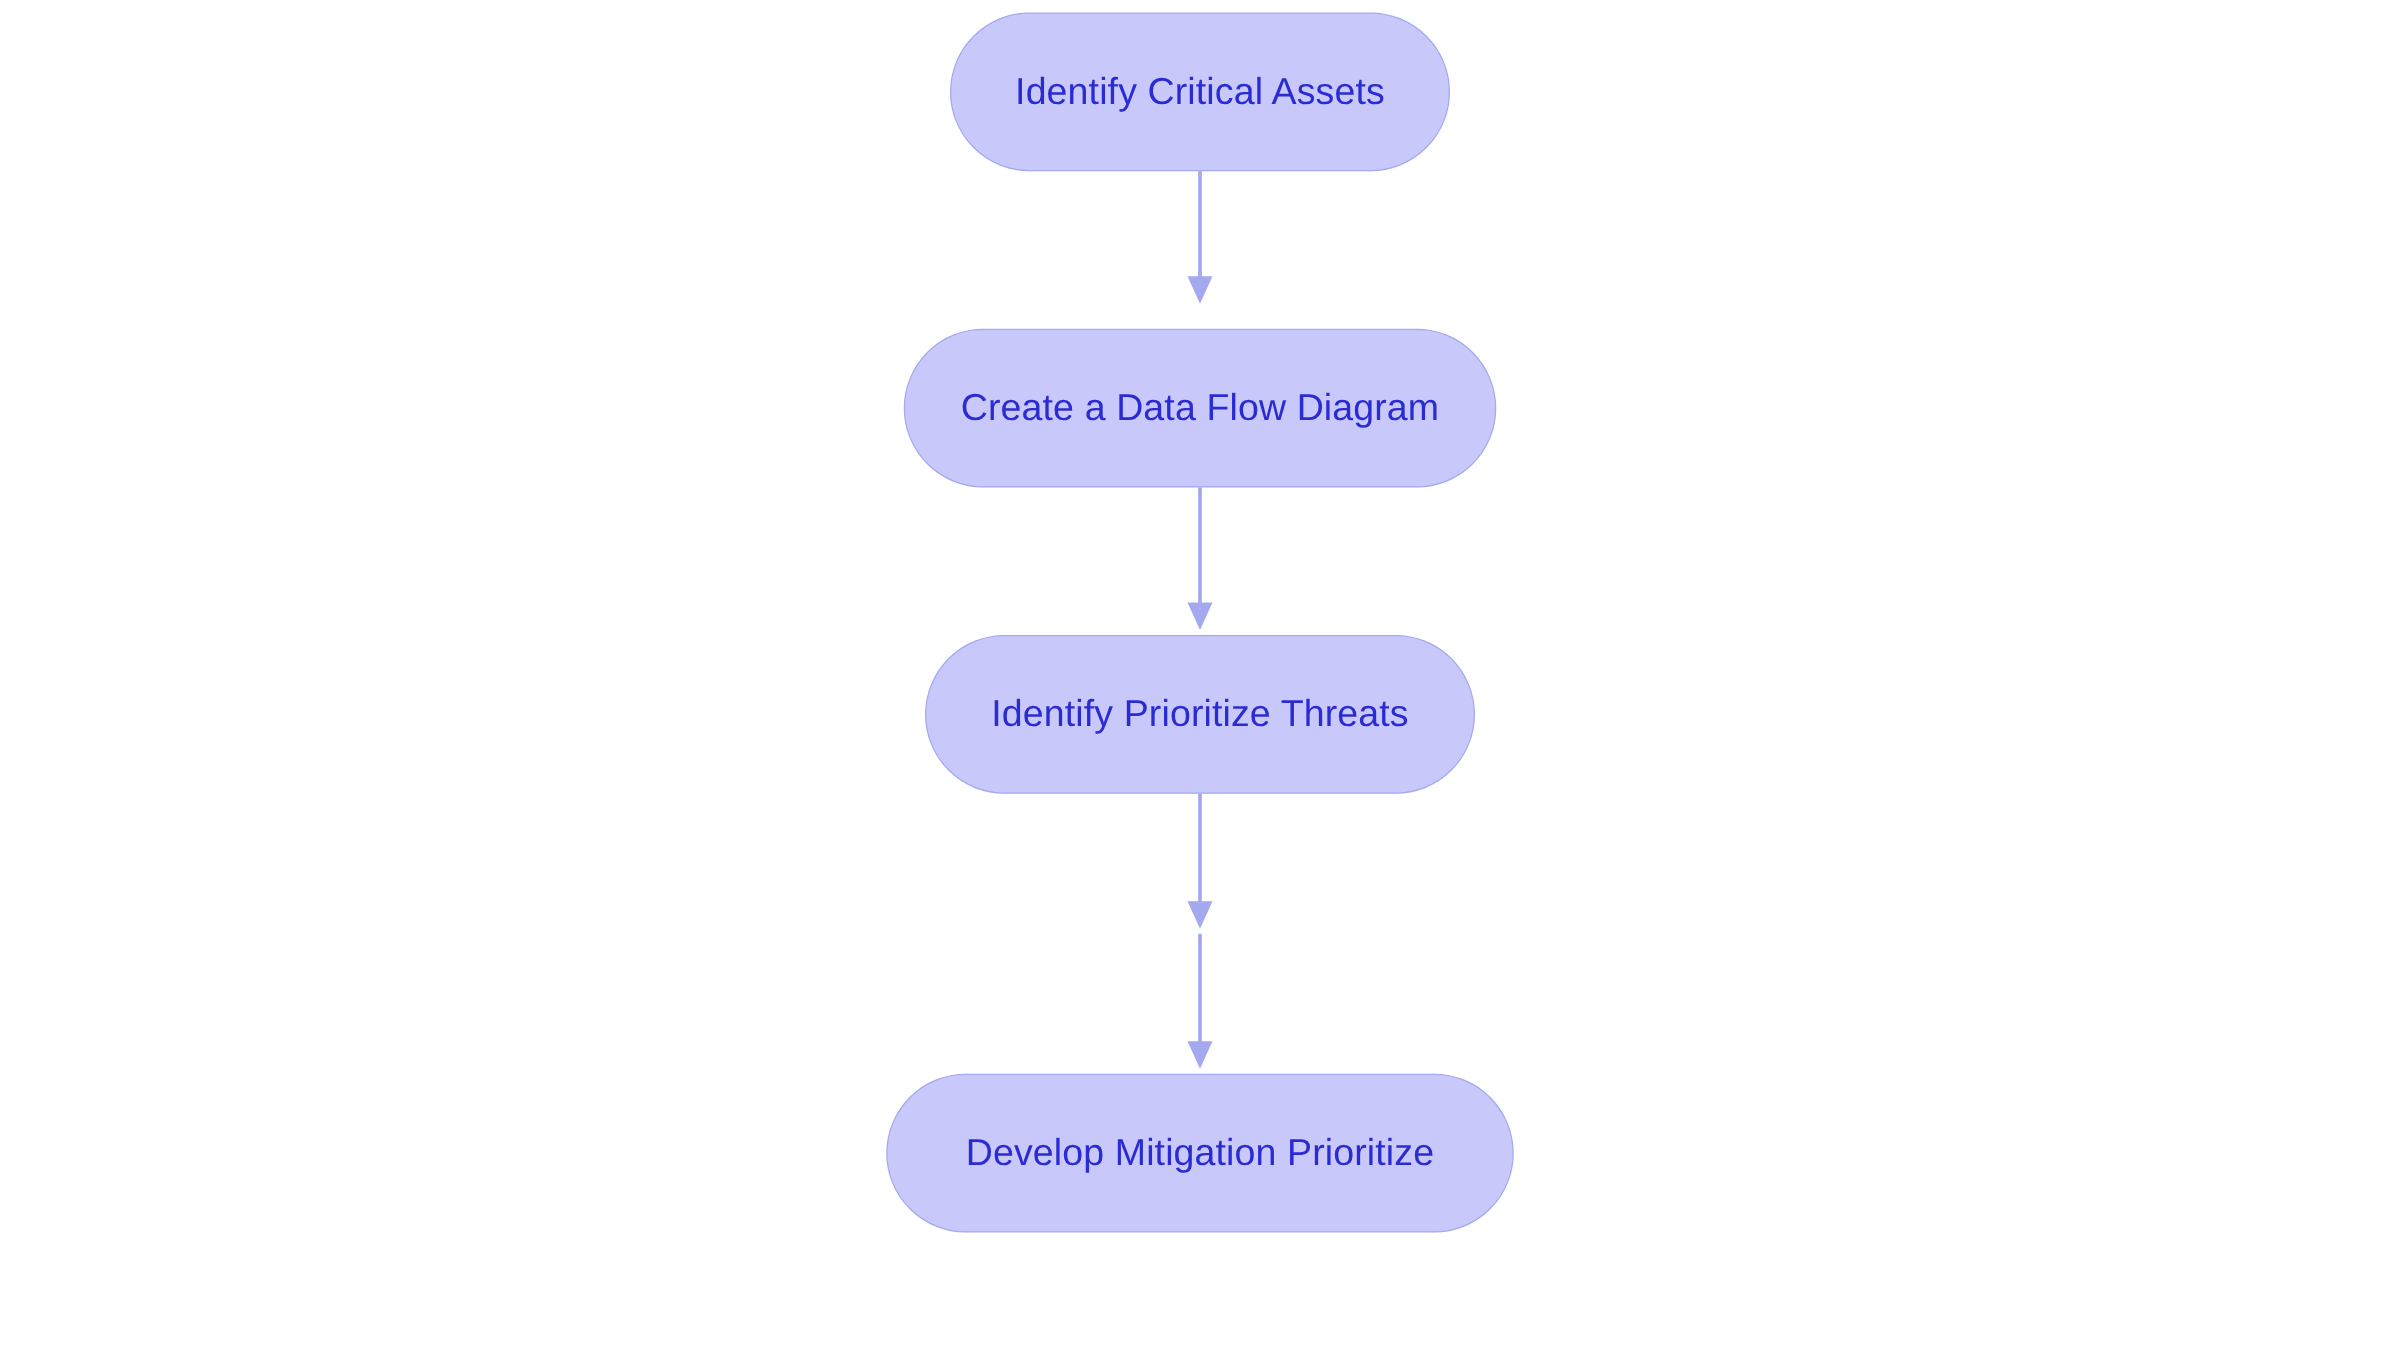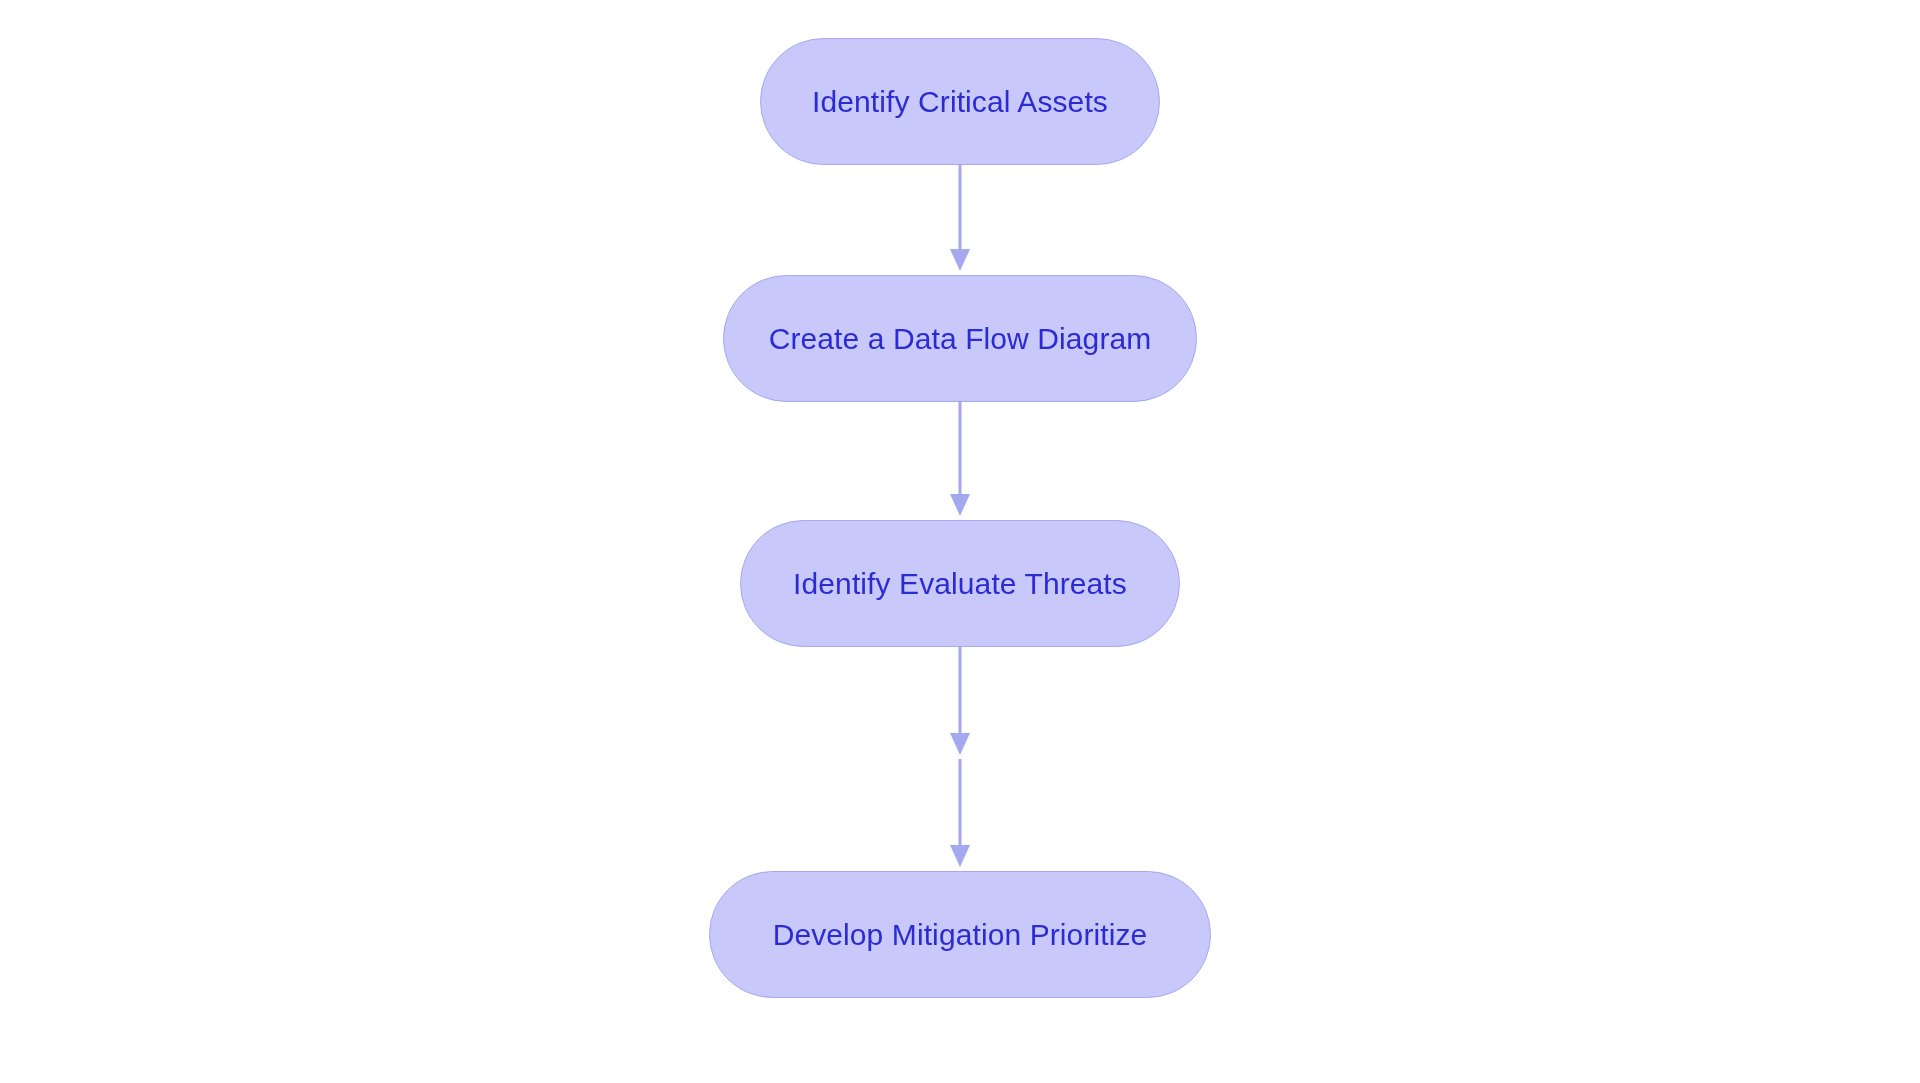--- a/index.html
+++ b/index.html
@@ -52,22 +52,22 @@
     color: #2b2bd4;
     font-size: 30px;
     font-weight: 400;
     line-height: 1.2;
     letter-spacing: 0.1px;
     white-space: nowrap;
     font-family: "Liberation Sans", sans-serif;
   }
 
   
-  .node-w-1 { width: 400px; margin-top: 28px; }
-  .node-w-2 { width: 474px; }
+  .node-w-1 { width: 400px; }
+  .node-w-2 { width: 474px; margin-top: 16px; }
   .node-w-3 { width: 440px; }
   .node-w-4 { width: 474px; }
   .node-w-5 { width: 502px; }
 
   .flow-connector {
     flex: 0 0 auto;
     width: 26px;
     position: relative;
     display: block;
   }
@@ -109,21 +109,21 @@
     </div>
 
     <div class="flow-connector conn-h-2">
       <svg viewBox="0 0 26 118" preserveAspectRatio="none" aria-hidden="true">
         <line x1="13" y1="0" x2="13" y2="96" stroke="#a3a8ef" stroke-width="3"></line>
         <polygon points="13,114 3,92 23,92" fill="#a3a8ef"></polygon>
       </svg>
     </div>
 
     <div class="flow-node node-w-3">
-      <span class="flow-node-label">Identify Evaluate Threats</span>
+      <span class="flow-node-label">Identify Prioritize Threats</span>
     </div>
 
     <div class="flow-connector conn-h-3">
       <svg viewBox="0 0 26 112" preserveAspectRatio="none" aria-hidden="true">
         <line x1="13" y1="0" x2="13" y2="90" stroke="#a3a8ef" stroke-width="3"></line>
         <polygon points="13,108 3,86 23,86" fill="#a3a8ef"></polygon>
       </svg>
     </div>
 
 

